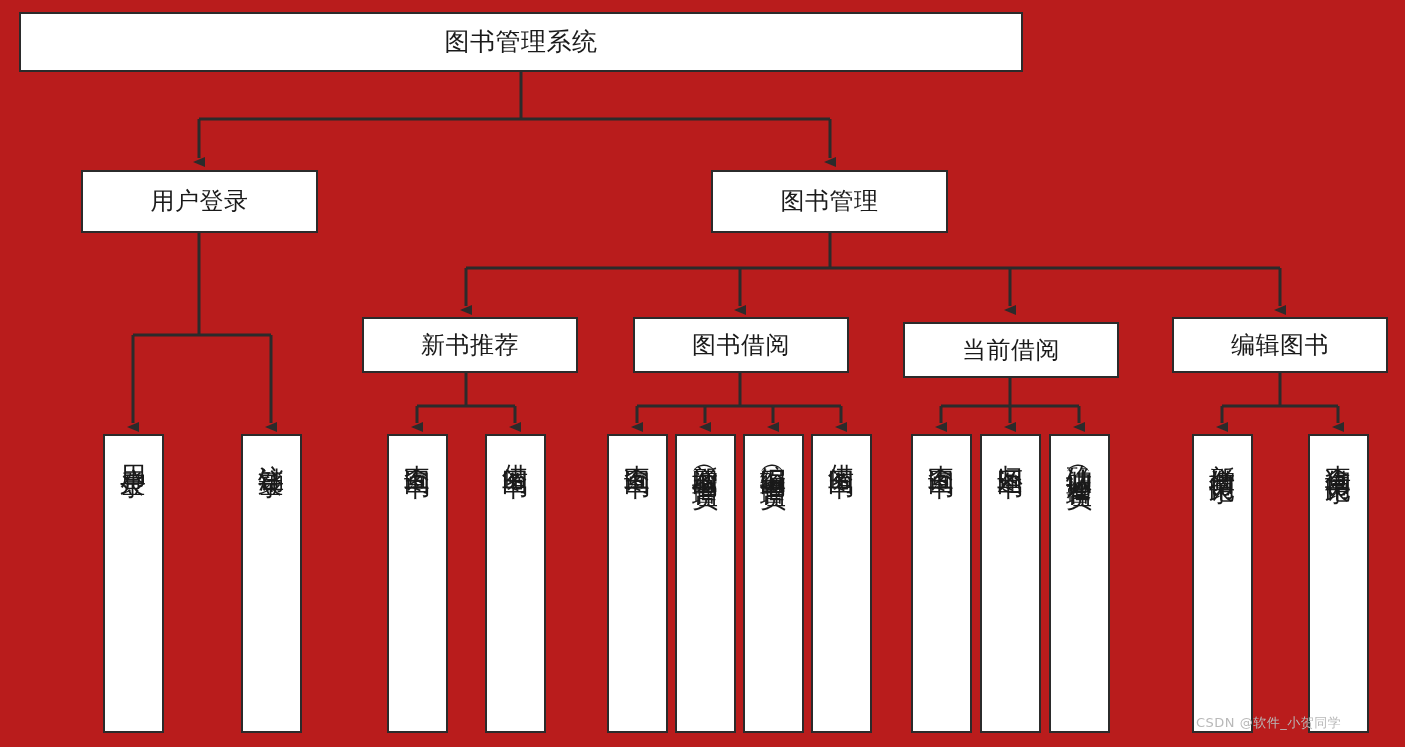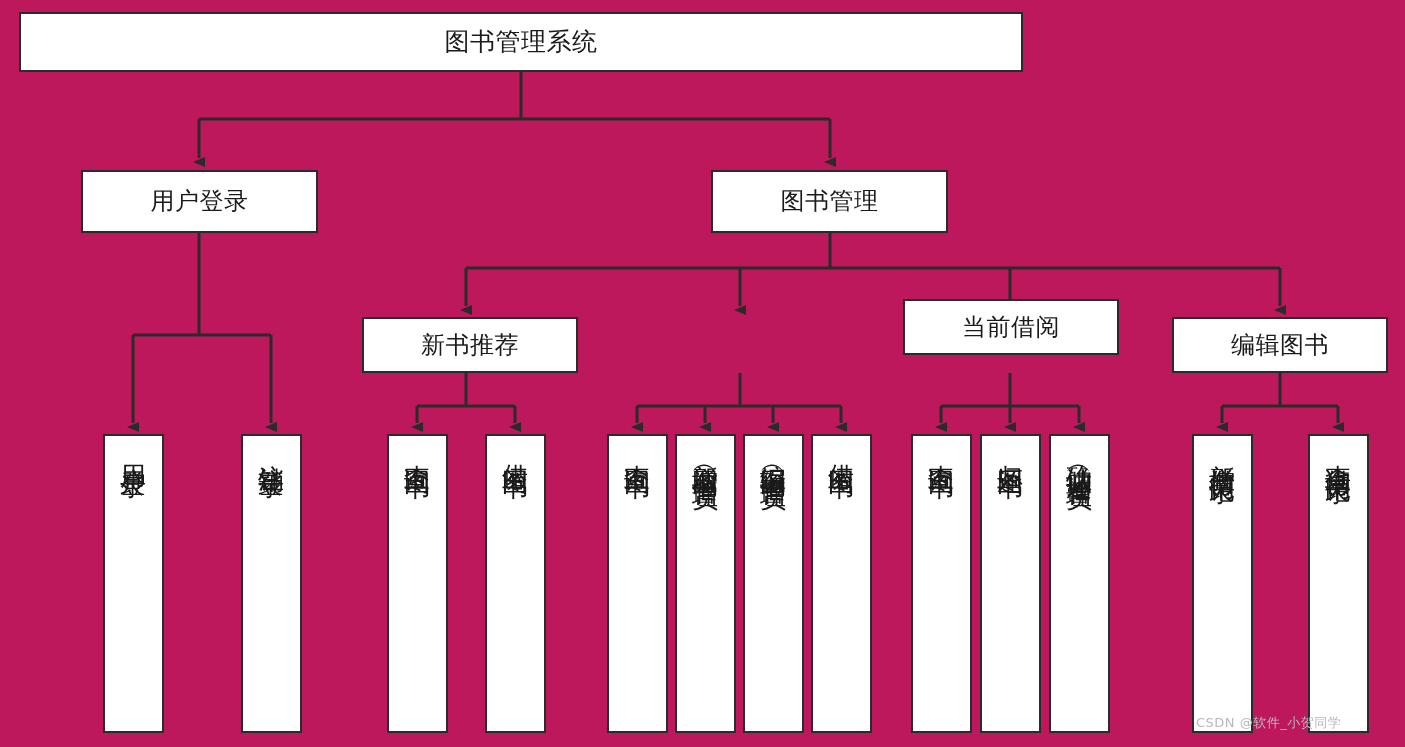--- a/index.html
+++ b/index.html
@@ -8,21 +8,21 @@
     padding: 0;
     background: #ffffff;
   }
   body {
     font-family: "DejaVu Sans", "Liberation Sans", sans-serif;
   }
   #canvas {
     position: relative;
     width: 1405px;
     height: 747px;
-    background: #be185d;
+    background: #b91c1c;
     overflow: hidden;
   }
   #wires {
     position: absolute;
     left: 0;
     top: 0;
     width: 1405px;
     height: 747px;
     pointer-events: none;
   }
@@ -137,22 +137,25 @@
   </div>
 
   <div class="node node-branch" style="left:711px; top:170px; width:237px; height:63px;">
     <span class="label">图书管理</span>
   </div>
 
   <div class="node node-branch" style="left:362px; top:317px; width:216px; height:56px;">
     <span class="label">新书推荐</span>
   </div>
 
-
-  <div class="node node-branch" style="left:903px; top:299px; width:216px; height:56px;">
+  <div class="node node-branch" style="left:633px; top:317px; width:216px; height:56px;">
+    <span class="label">图书借阅</span>
+  </div>
+
+  <div class="node node-branch" style="left:903px; top:322px; width:216px; height:56px;">
     <span class="label">当前借阅</span>
   </div>
 
   <div class="node node-branch" style="left:1172px; top:317px; width:216px; height:56px;">
     <span class="label">编辑图书</span>
   </div>
 
   <div class="node node-leaf" style="left:103px; top:434px; width:61px; height:299px;">
     <span class="label">用户登录</span>
   </div>

